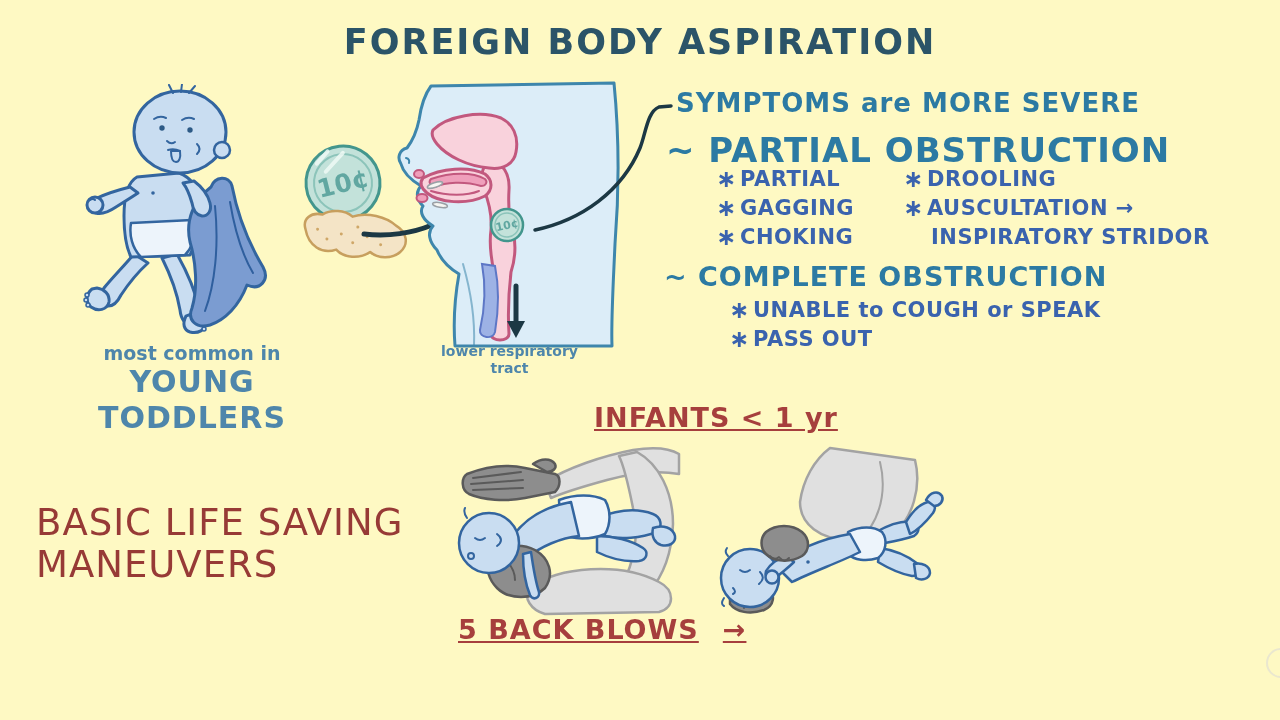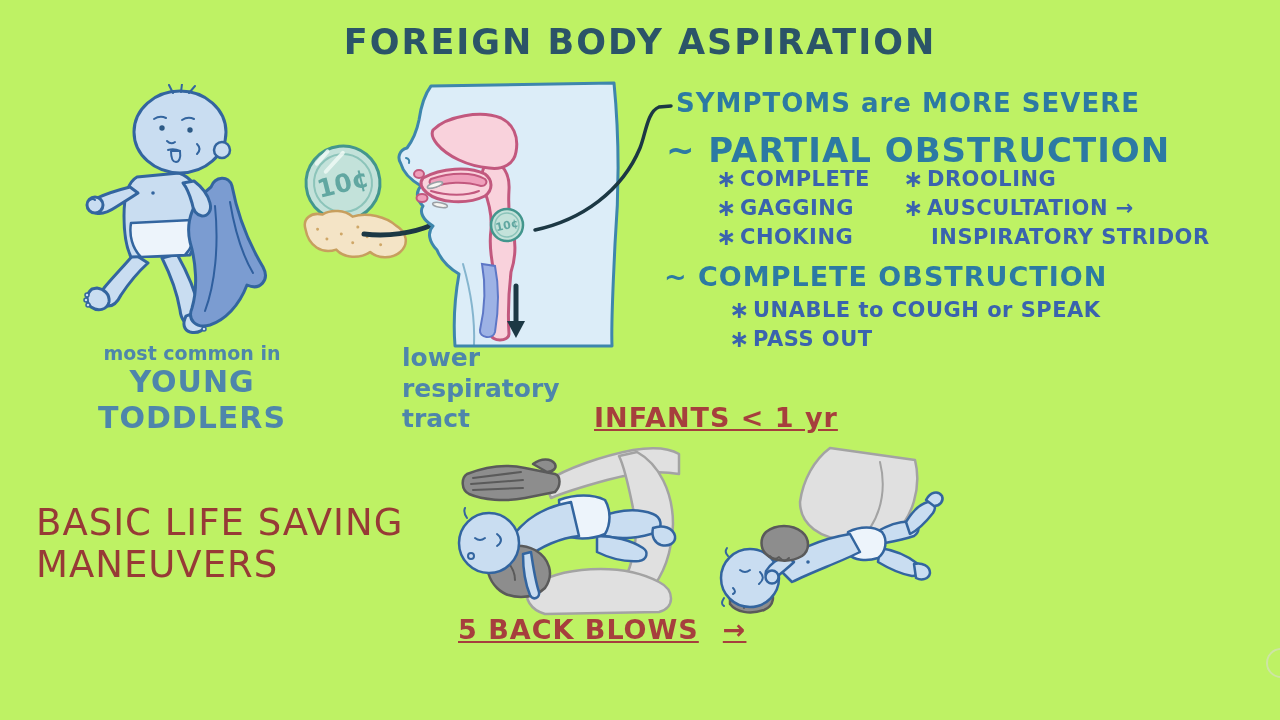--- a/index.html
+++ b/index.html
@@ -1,16 +1,16 @@
 <!DOCTYPE html>
 <html style="--c-title: #2b5468; --c-heading_teal: #2c7aa3; --c-bullet_blue: #3a63ae; --c-caption_blue: #4e86ab; --c-red: #a63f3d; --c-red_dark: #973a36; --c-ink: #1c3844; --c-baby_fill: #c9ddf1; --c-baby_outline: #33659f; --c-diaper_fill: #edf4fb; --c-blanket: #7b9cd1; --c-coin_fill: #c3e2da; --c-coin_outline: #43968d; --c-coin_text: #61a7a1; --c-skin_fill: #dcedf8; --c-skin_outline: #3e86ac; --c-pink_fill: #f9d2dc; --c-pink_outline: #c2587e; --c-pink_dark: #ef9fbb; --c-trachea_fill: #9db2e5; --c-gray_light: #e0e0e0; --c-gray_dark: #8d8d8d;"><head>
 <meta charset="utf-8">
 <style>
   html,body{margin:0;padding:0;background:#ffffff;}
-  .canvas{position:relative;width:1280px;height:720px;background:#bef264;overflow:hidden;
+  .canvas{position:relative;width:1280px;height:720px;background:#fef9c3;overflow:hidden;
           font-family:"DejaVu Sans","Liberation Sans",sans-serif;font-weight:700;}
   .abs{position:absolute;}
   .t-title{color:var(--c-title,#2b5468);}
   .t-teal{color:var(--c-heading_teal,#2c7aa3);}
   .t-blue{color:var(--c-bullet_blue,#3a63ae);}
   .t-cap{color:var(--c-caption_blue,#4e86ab);}
   .t-red{color:var(--c-red,#a63f3d);text-decoration:underline;}
   .t-red2{color:var(--c-red_dark,#973a36);}
   #title{left:0;right:0;top:22px;text-align:center;font-size:35px;font-weight:800;letter-spacing:2px;}
   #symptoms-header{left:676px;top:88px;font-size:26px;letter-spacing:1px;text-align:center;}
@@ -20,21 +20,21 @@
   .bullet-glyph{display:inline-block;width:24px;font-size:24px;}
   .bullet-indent{padding-left:28px;}
   #bullets-left{left:716px;top:164px;}
   #bullets-right{left:903px;top:164px;}
   #complete-label{left:664px;top:261px;font-size:27px;letter-spacing:1px;}
   #complete-items{left:729px;top:295px;}
   #infants-label{left:594px;top:402px;font-size:27px;letter-spacing:1px;}
   #left-caption{left:62px;top:342px;width:260px;text-align:center;line-height:1.18;}
   #left-caption .l1{font-size:19px;text-align:center;}
   #left-caption .l2{font-size:30px;letter-spacing:1px;}
-  #throat-caption{left:402px;top:343px;width:215px;line-height:1.22;font-size:25px;}
+  #throat-caption{left:402px;top:343px;width:215px;text-align:center;line-height:1.22;font-size:14px;}
   #maneuvers-heading{left:36px;top:502px;font-size:37px;font-weight:400;line-height:42px;letter-spacing:1px;}
   #bottom-caption{left:458px;top:614px;display:flex;gap:24px;font-size:27px;letter-spacing:1px;align-items:center;}
   #watermark{left:1266px;top:648px;width:26px;height:26px;border-radius:50%;
              border:2px solid #d9d9d9;opacity:.55;}
   
   .baby{fill:var(--c-baby_fill,#c9ddf1);stroke:var(--c-baby_outline,#33659f);stroke-width:3;stroke-linejoin:round;}
   .baby2{fill:var(--c-baby_fill,#c9ddf1);stroke:var(--c-baby_outline,#33659f);stroke-width:2.5;stroke-linejoin:round;}
   .diaper{fill:var(--c-diaper_fill,#edf4fb);stroke:var(--c-baby_outline,#33659f);stroke-width:2.5;stroke-linejoin:round;}
   .blanket{fill:var(--c-blanket,#7b9cd1);stroke:var(--c-baby_outline,#2f5f9e);stroke-width:3;stroke-linejoin:round;}
   .coinC{fill:var(--c-coin_fill,#c3e2da);stroke:var(--c-coin_outline,#43968d);stroke-width:3;}
@@ -172,21 +172,21 @@
     <div>lower respiratory</div>
     <div>tract</div>
   </div>
 
   <div id="symptoms-header" class="abs t-teal">SYMPTOMS are MORE SEVERE</div>
   <div id="partial-label" class="abs t-teal">~ PARTIAL OBSTRUCTION</div>
 
   <div id="bullets-left" class="abs bullet-col t-blue">
     <div class="bullet-row">
       <span class="bullet-glyph">∗</span>
-      <span>COMPLETE</span>
+      <span>PARTIAL</span>
       </div>
     <div class="bullet-row">
       <span class="bullet-glyph">∗</span>
       <span>GAGGING</span>
       </div>
     <div class="bullet-row">
       <span class="bullet-glyph">∗</span>
       <span>CHOKING</span>
       </div>
   </div>

